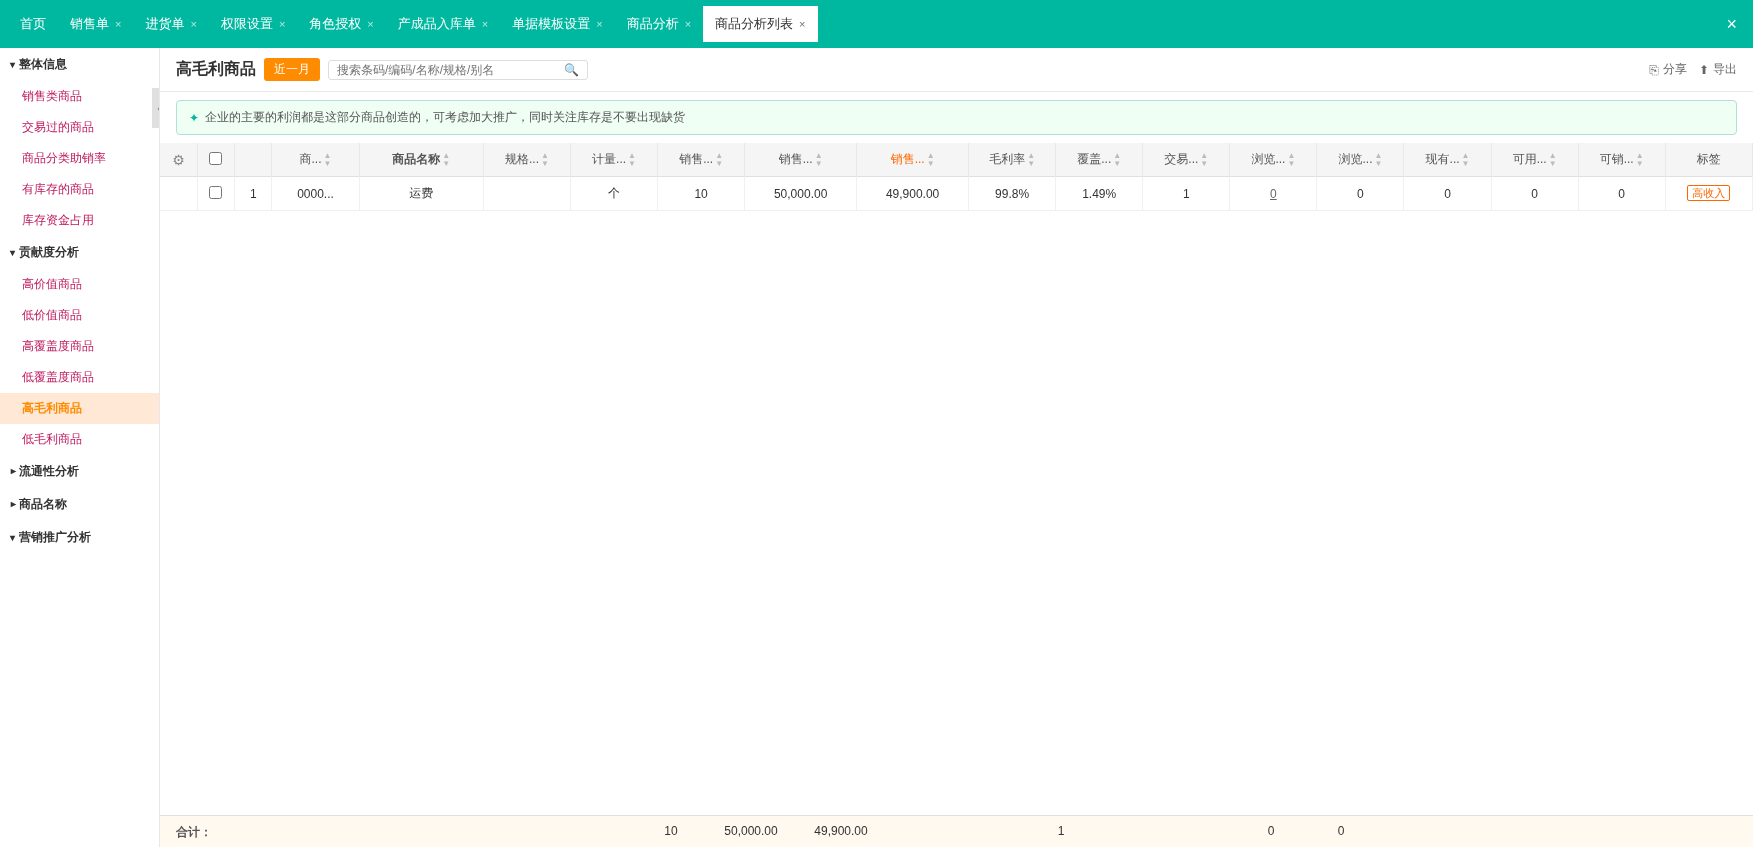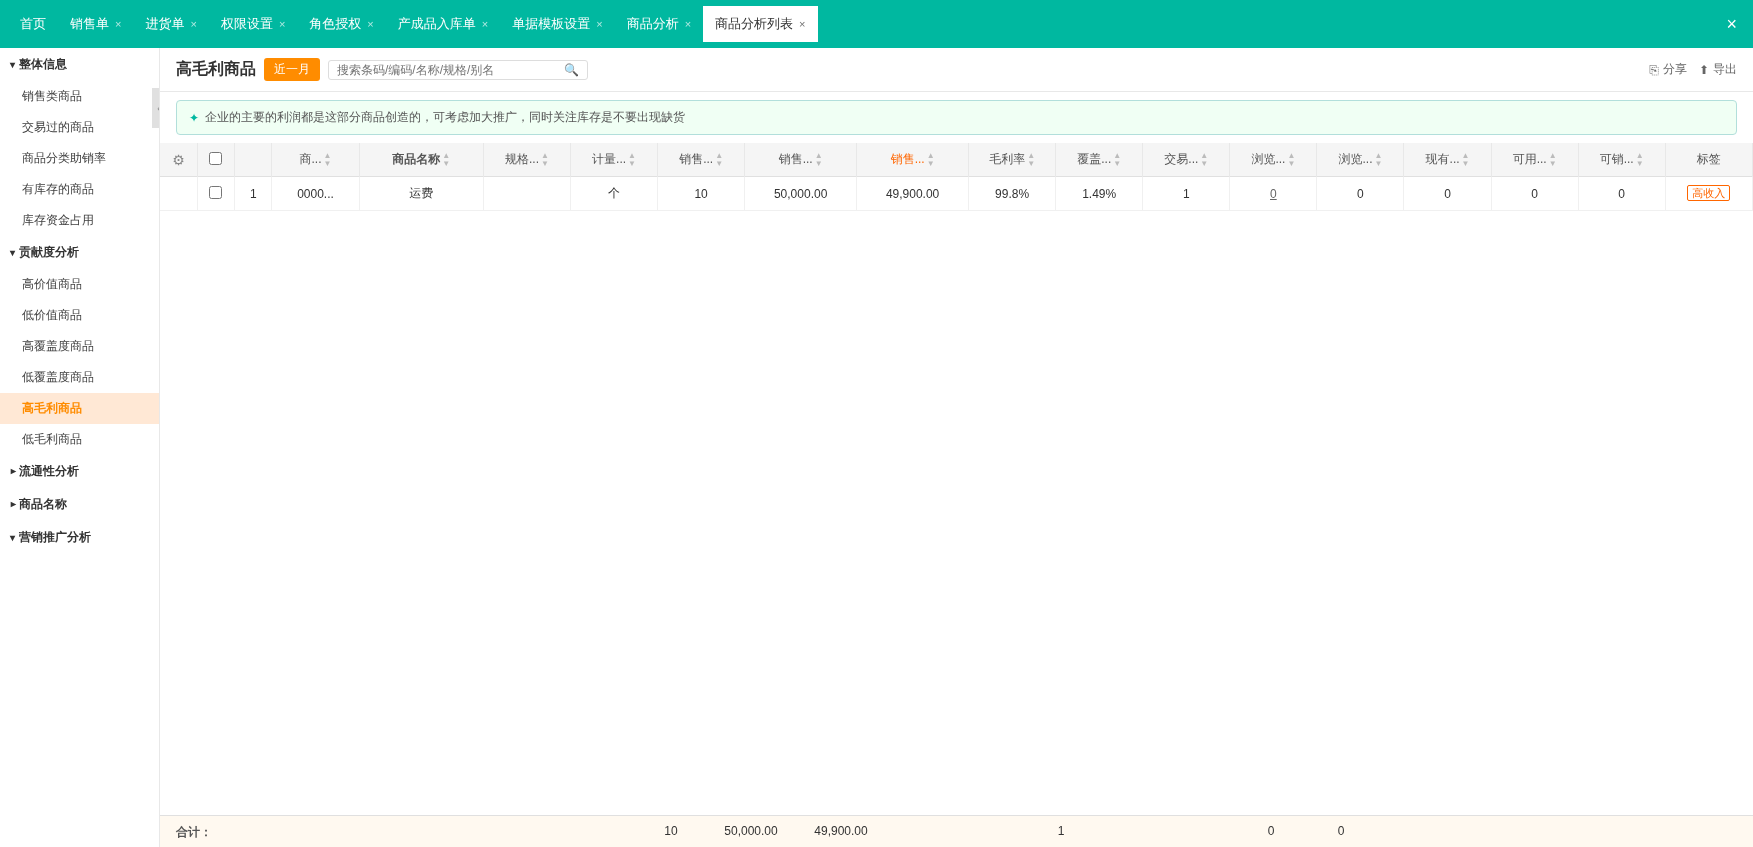--- a/index.html
+++ b/index.html
@@ -69,21 +69,21 @@
       font-weight: bold;
     }
     .sidebar-group-header .arrow {
       margin-right: 4px;
       font-size: 10px;
     }
     .sidebar-item {
       padding: 7px 10px 7px 22px;
       cursor: pointer;
       font-size: 12px;
-      color: #404040;
+      color: #be185d;
       white-space: nowrap;
     }
     .sidebar-item.active {
       background: #ffe8d5;
       color: #ff8c00;
       font-weight: bold;
     }
 
     
     .sidebar-collapse {

